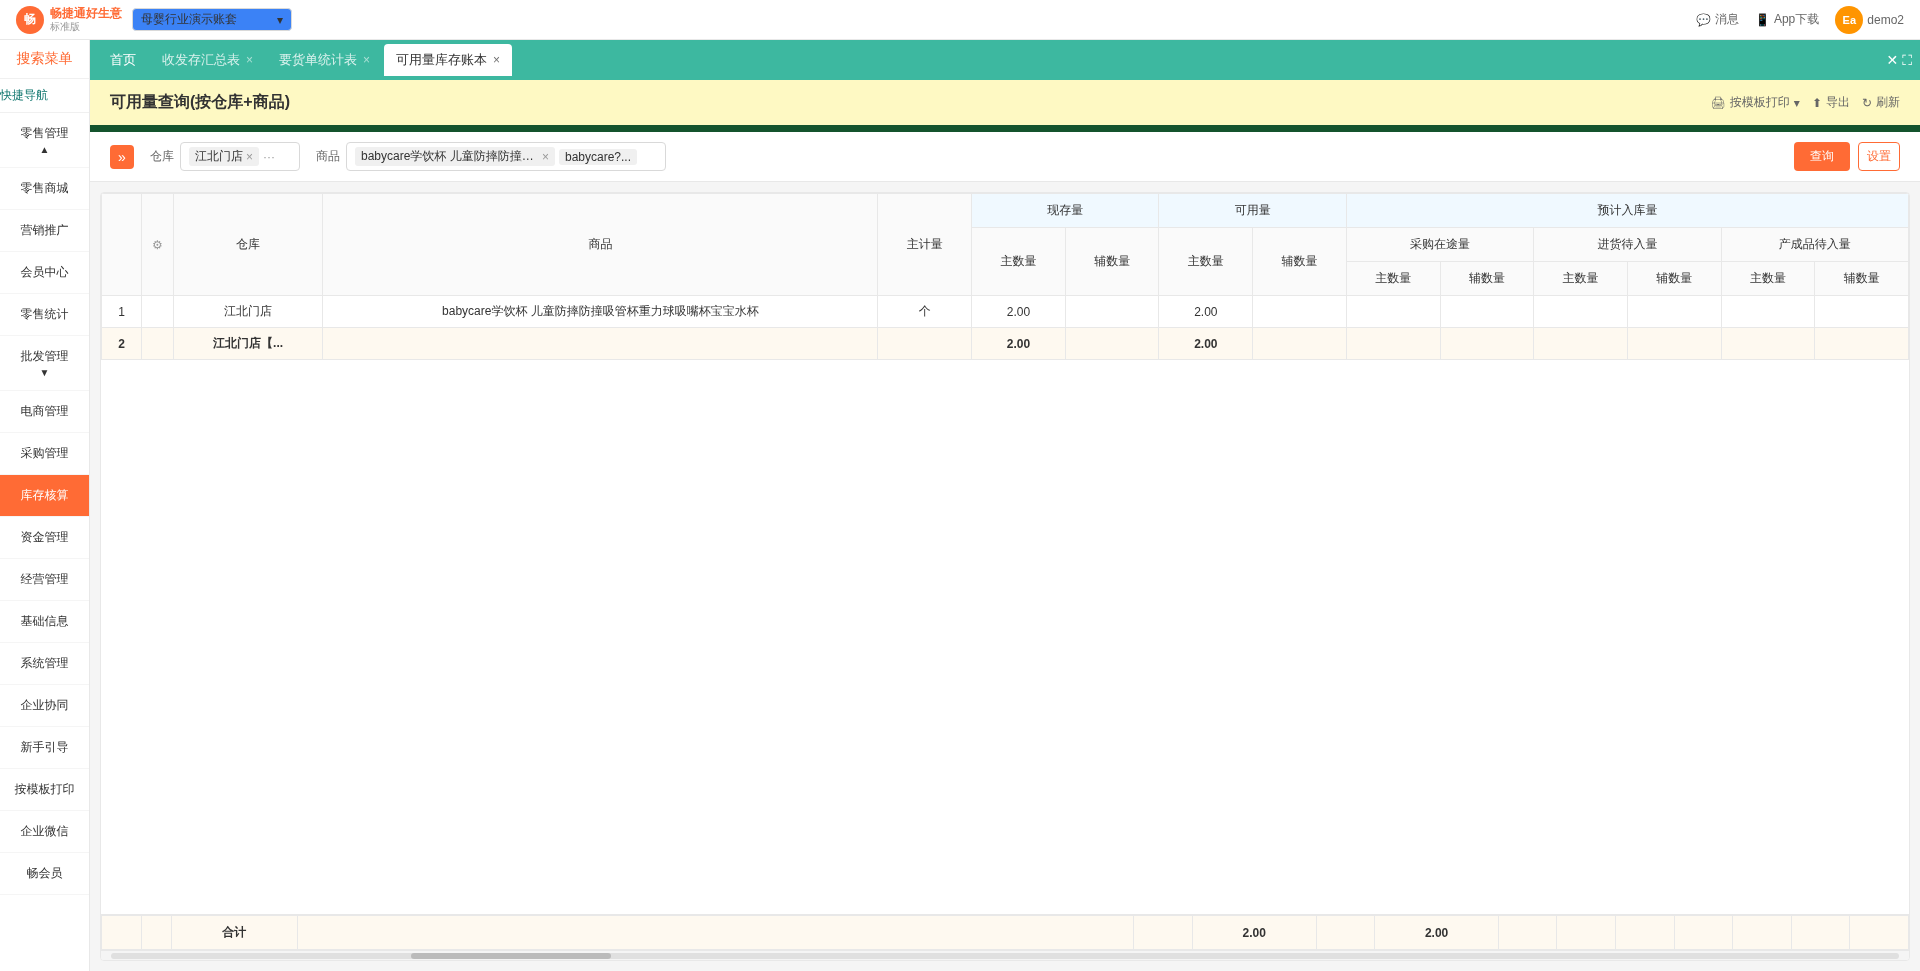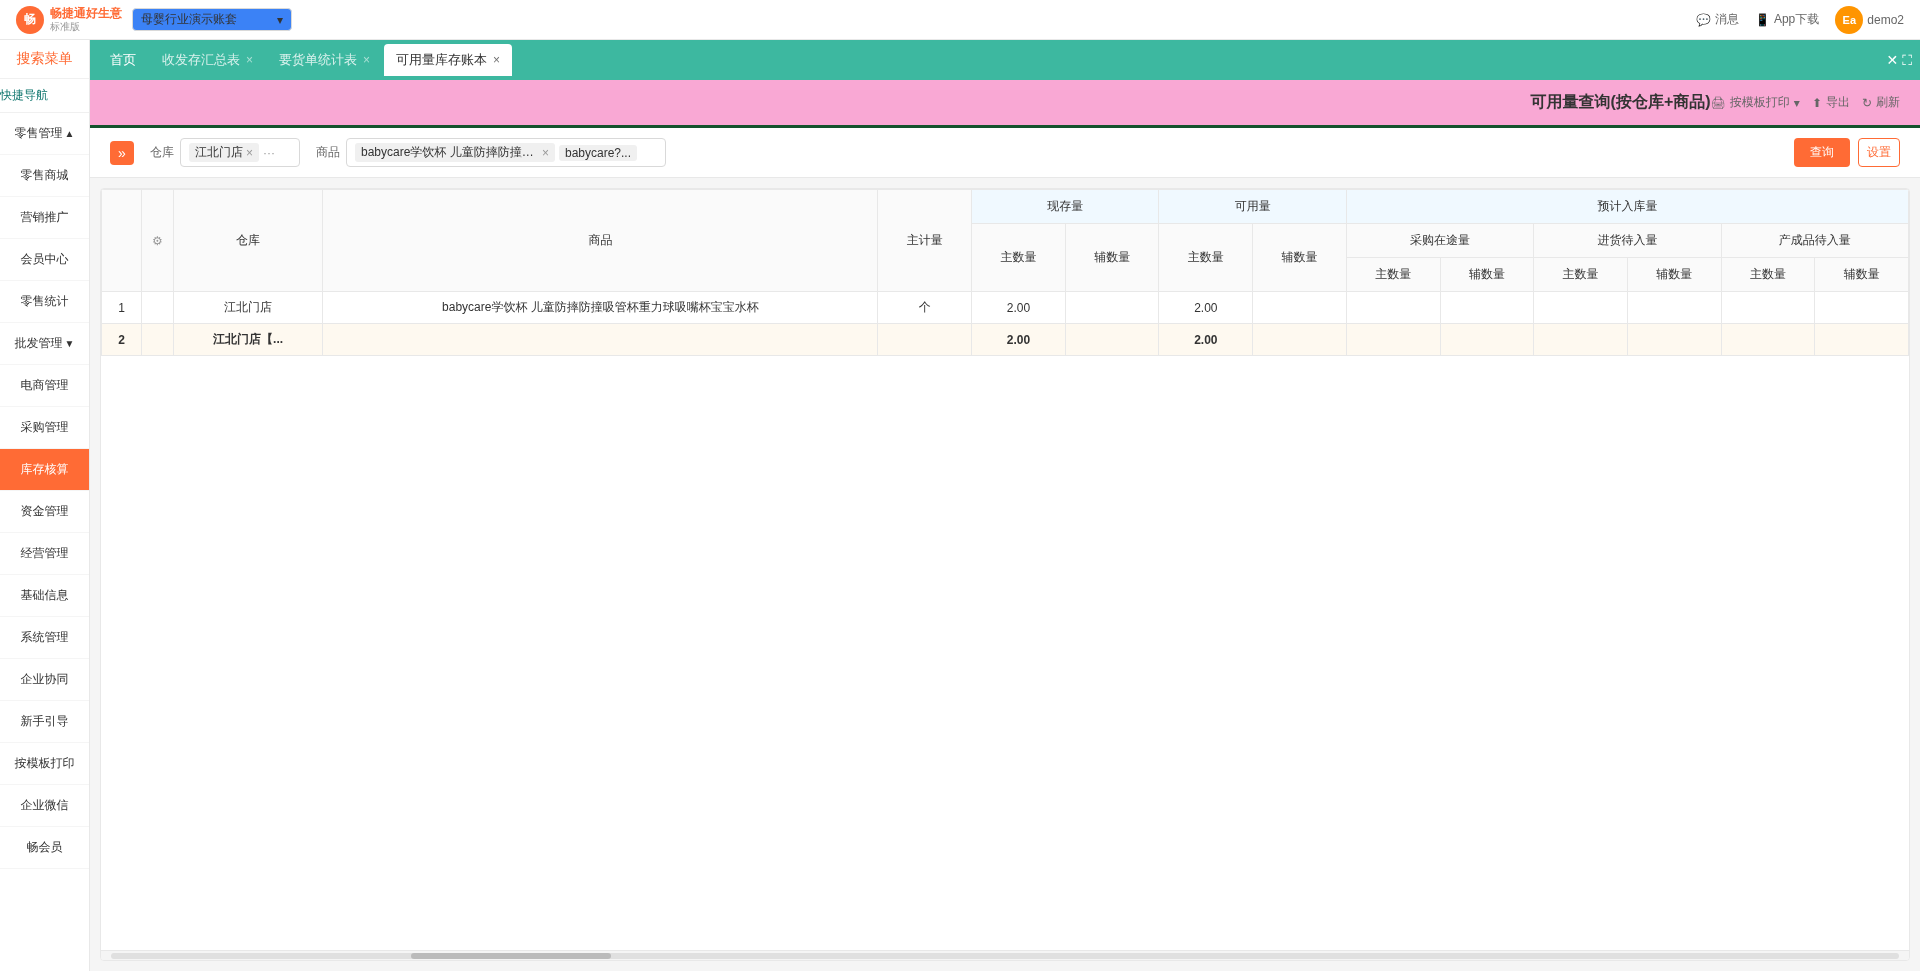--- a/index.html
+++ b/index.html
@@ -15,41 +15,41 @@
     .top-action { display: flex; align-items: center; gap: 4px; cursor: pointer; color: #666; font-size: 12px; }
     .avatar { width: 28px; height: 28px; border-radius: 50%; background: #ff9500; display: flex; align-items: center; justify-content: center; color: white; font-size: 11px; font-weight: bold; }
 
     
     .main-container { display: flex; flex: 1; overflow: hidden; }
 
     
     .sidebar { width: 90px; background: #fff; display: flex; flex-direction: column; border-right: 1px solid #e8e8e8; flex-shrink: 0; overflow-y: auto; }
     .sidebar-search { padding: 10px 8px; font-size: 14px; color: #ff6b35; cursor: pointer; text-align: center; border-bottom: 1px solid #f0f0f0; }
     .sidebar-nav { padding: 8px 0; font-size: 12px; color: #0f766e; cursor: pointer; text-align: left; border-bottom: 1px solid #f0f0f0; }
-    .sidebar-item { padding: 12px 8px; font-size: 12px; color: #333; cursor: pointer; text-align: center; display: flex; align-items: center; justify-content: center; gap: 2px; border-bottom: 1px solid #f5f5f5; }
+    .sidebar-item { padding: 12px 8px; font-size: 12px; color: #333; cursor: pointer; text-align: center; display: flex; align-items: center; justify-content: center; gap: 2px; border-bottom: 1px solid #f5f5f5; flex-direction: column; }
     .sidebar-item.active { background: #ff6b35; color: white; }
     .sidebar-item .arrow { font-size: 10px; }
 
     
     .content-area { flex: 1; display: flex; flex-direction: column; overflow: hidden; }
 
     
     .tab-bar { background: #3db8a0; display: flex; align-items: center; height: 40px; flex-shrink: 0; padding: 0 8px; gap: 2px; }
     .tab { display: flex; align-items: center; padding: 0 12px; height: 32px; border-radius: 4px 4px 0 0; cursor: pointer; font-size: 13px; color: rgba(255,255,255,0.8); gap: 6px; }
     .tab.home { color: white; }
     .tab.active { background: #fff; color: #333; border-radius: 4px 4px 0 0; }
     .tab .close { font-size: 12px; cursor: pointer; opacity: 0.7; }
     .tab-spacer { flex: 1; }
     .tab-controls { display: flex; align-items: center; gap: 4px; color: white; font-size: 16px; cursor: pointer; }
 
     
     .page-content { flex: 1; background: #f5f5f5; overflow-y: auto; padding: 0; display: flex; flex-direction: column; }
 
     
-    .page-header { background: #f9a8d4; padding: 12px 20px; display: flex; align-items: center; justify-content: flex-end; border-bottom: 3px solid #14532d; flex-shrink: 0; }
+    .page-header { background: #fef9c3; padding: 12px 20px; display: flex; align-items: center; justify-content: space-between; border-bottom: 7px solid #14532d; flex-shrink: 0; }
     .page-title { font-size: 16px; font-weight: bold; color: #333; }
     .page-actions { display: flex; align-items: center; gap: 12px; }
     .action-btn { display: flex; align-items: center; gap: 4px; font-size: 12px; color: #666; cursor: pointer; }
 
     
     .filter-bar { background: #fff; padding: 10px 20px; border-bottom: 1px solid #e8e8e8; flex-shrink: 0; display: flex; align-items: center; gap: 16px; }
     .expand-btn { width: 24px; height: 24px; background: #ff6b35; color: white; border: none; border-radius: 4px; cursor: pointer; display: flex; align-items: center; justify-content: center; font-size: 14px; }
     .filter-group { display: flex; align-items: center; gap: 6px; }
     .filter-label { font-size: 12px; color: #666; white-space: nowrap; }
     .filter-input { border: 1px solid #d9d9d9; border-radius: 4px; padding: 4px 8px; font-size: 12px; display: flex; align-items: center; gap: 4px; min-width: 120px; background: #fff; }
@@ -315,20 +315,41 @@
               <td></td>
               <td></td>
               <td></td>
               <td></td>
             </tr>
           </tbody>
         </table>
 
         <div style="flex:1;"></div>
 
+        <table class="data-table table-footer" style="border-top:2px solid #e8e8e8;">
+          <tbody>
+            <tr class="summary-row">
+              <td style="width:40px;"></td>
+              <td style="width:30px;"></td>
+              <td class="col-left">合计</td>
+              <td style="min-width:300px;"></td>
+              <td></td>
+              <td>2.00</td>
+              <td></td>
+              <td>2.00</td>
+              <td></td>
+              <td></td>
+              <td></td>
+              <td></td>
+              <td></td>
+              <td></td>
+              <td></td>
+            </tr>
+          </tbody>
+        </table>
 
         <div class="scroll-area">
           <div class="scroll-track">
             <div class="scroll-thumb"></div>
           </div>
         </div>
       </div>
 
     </div>
   </div>

